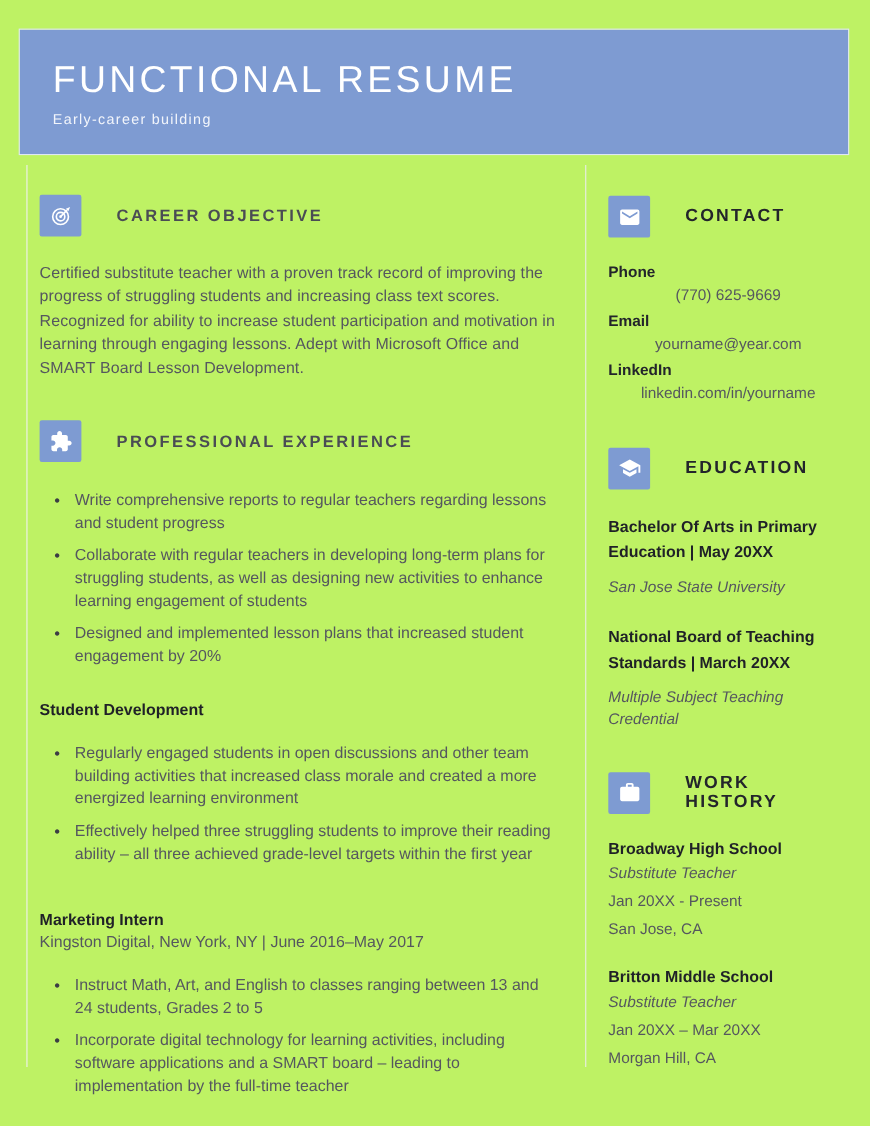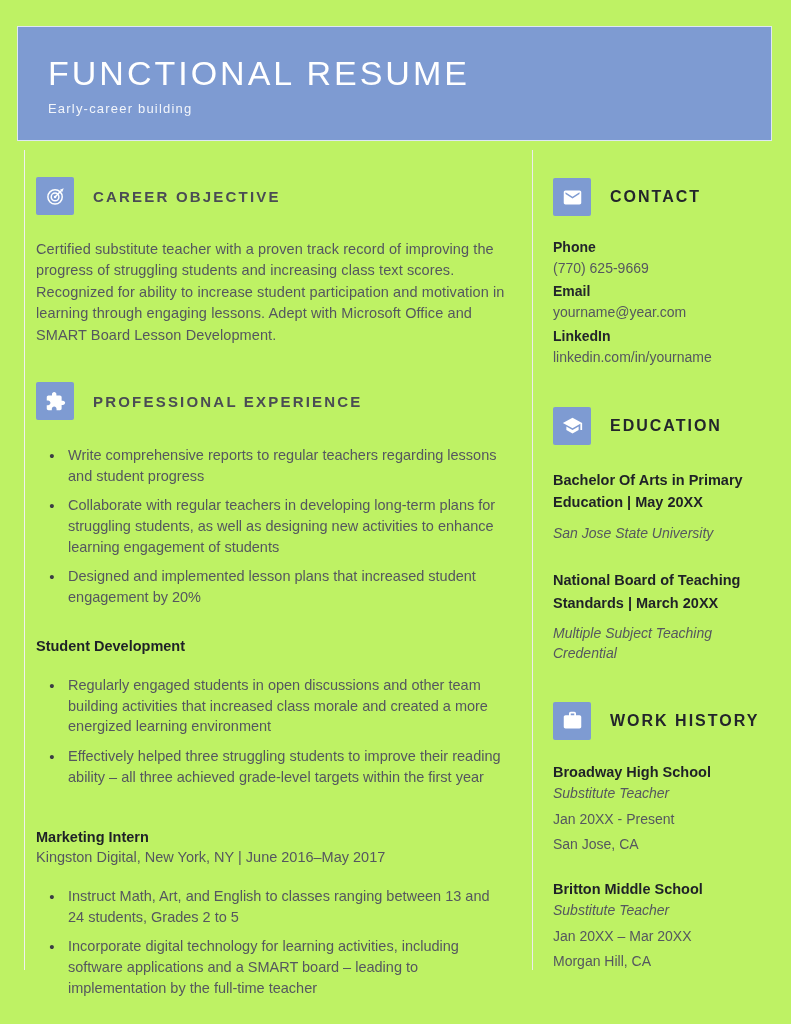--- a/index.html
+++ b/index.html
@@ -55,21 +55,21 @@
   }
   .col-right {
     flex: 1;
     padding: 28px 0 0 20px;
   }
 
   
   .sec-head {
     display: flex;
     align-items: center;
-    gap: 19px;
+    gap: 32px;
   }
   .icon-box {
     width: 38px; height: 38px;
     background: #7e9bd2;
     border-radius: 2px;
     display: flex;
     align-items: center;
     justify-content: center;
     flex: 0 0 auto;
   }
@@ -133,20 +133,21 @@
     font-weight: 700;
     color: #23252b;
     line-height: 1.5;
     margin-top: 2px;
   }
   .contact-value {
     font-size: 14px;
     color: #55575f;
     line-height: 1.45;
     margin-bottom: 3px;
+    text-align: center;
   }
   .edu-section { margin-top: 40px; }
   .edu-entries { margin-top: 24px; }
   .edu-title {
     font-size: 14.5px;
     font-weight: 700;
     color: #1f2127;
     line-height: 1.55;
   }
   .edu-detail {

